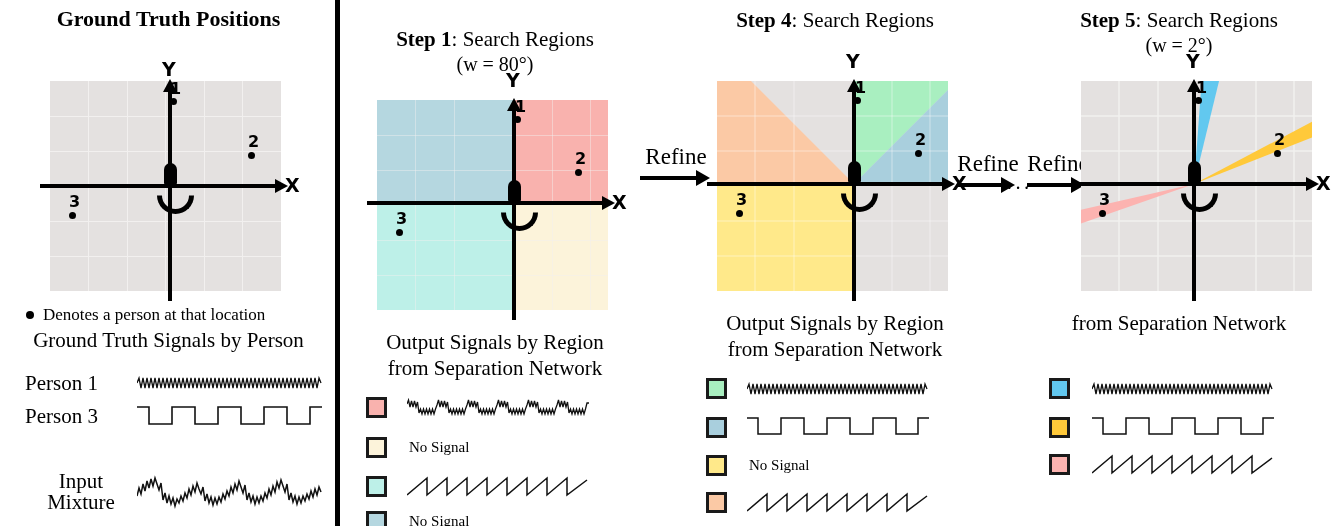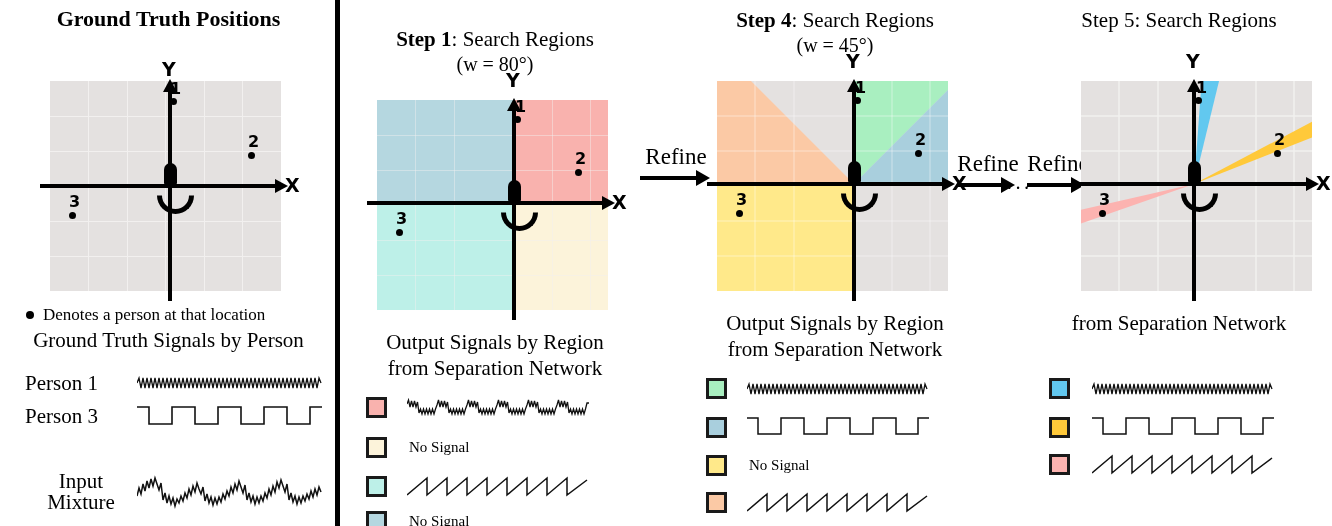--- a/index.html
+++ b/index.html
@@ -204,21 +204,20 @@
   <div class="rtxt">Refine</div>
   <div class="rarrowwrap">
     <div class="rshaft" style="width:58px;"></div>
     <div class="rhead" style="left:56px;"></div>
   </div>
 </div>
 
 <div class="panel" id="panel-s2">
   <div class="ptitle" style="top:8px;">
     <span style="font-weight:bold;">Step 4</span><span>: Search Regions</span>
-    <div class="sub">(w = 45°)</div>
   </div>
 
   <div class="plotbox" style="left:31px;top:81px;width:231px;height:210px;overflow:hidden;">
     <svg width="231" height="210" viewBox="0 0 231 210" style="position:absolute;left:0;top:0;">
       <polygon points="137,103 137,0 240,0" fill="#a9efc0"></polygon>
       <polygon points="137,103 240,0 231,0 231,103" fill="#a9cfdd"></polygon>
       <polygon points="137,103 34,0 0,0 0,103" fill="#fbc9a5" transform="translate(0,0)"></polygon>
       <polygon points="137,103 0,103 0,210 30,210" fill="#ffe98a"></polygon>
     </svg>
 
@@ -314,21 +313,22 @@
 <div class="refine" style="left:1027px;top:155px;width:62px;">
   <div class="rtxt">Refine</div>
   <div class="rarrowwrap">
     <div class="rshaft" style="width:46px;"></div>
     <div class="rhead" style="left:44px;"></div>
   </div>
 </div>
 
 <div class="panel" id="panel-s5">
   <div class="ptitle" style="top:8px;">
-    <span style="font-weight:normal;">Step 5</span><span>: Search Regions</span>
+    <span style="font-weight:bold;">Step 5</span><span>: Search Regions</span>
+    <div class="sub">(w = 2°)</div>
   </div>
 
   <div class="plotbox" style="left:55px;top:81px;width:231px;height:210px;overflow:hidden;">
     <svg width="231" height="210" viewBox="0 0 231 210" style="position:absolute;left:0;top:0;">
       <g>
         <line x1="0" y1="35" x2="231" y2="35" stroke="#f2f0ef" stroke-width="1.5"></line>
         <line x1="0" y1="70" x2="231" y2="70" stroke="#f2f0ef" stroke-width="1.5"></line>
         <line x1="0" y1="140" x2="231" y2="140" stroke="#f2f0ef" stroke-width="1.5"></line>
         <line x1="0" y1="175" x2="231" y2="175" stroke="#f2f0ef" stroke-width="1.5"></line>
         <line x1="38" y1="0" x2="38" y2="210" stroke="#f2f0ef" stroke-width="1.5"></line>

